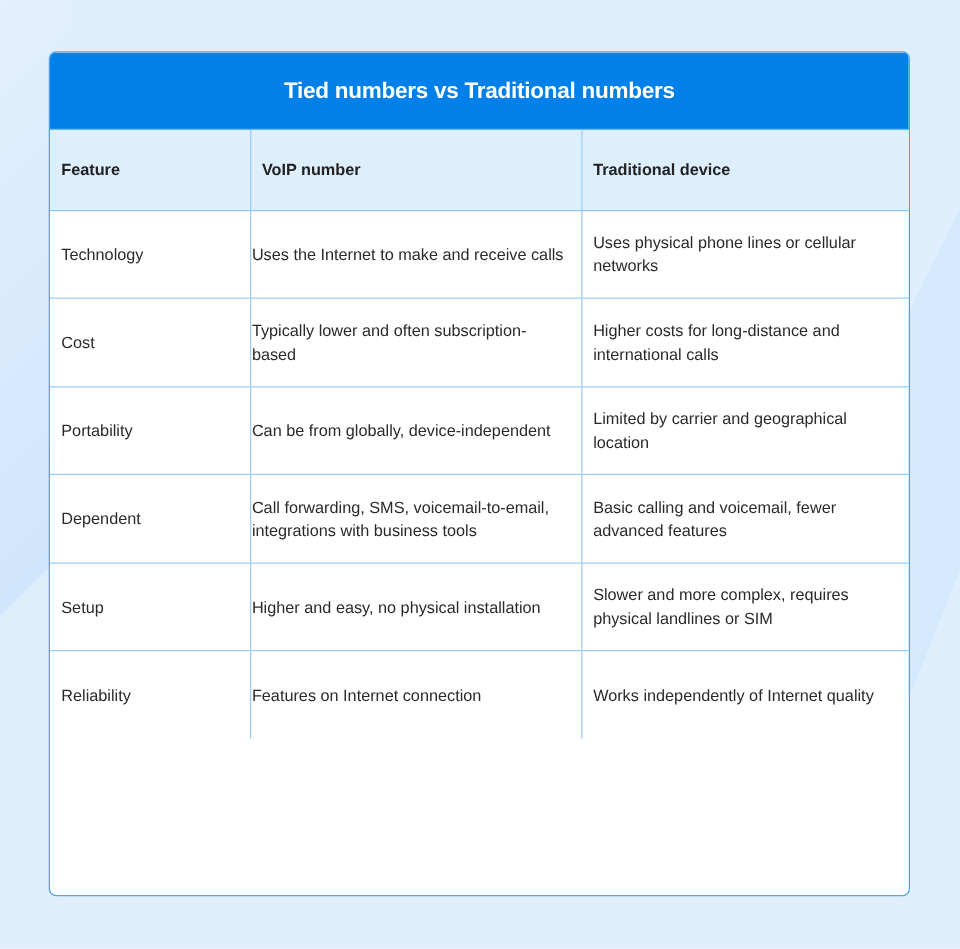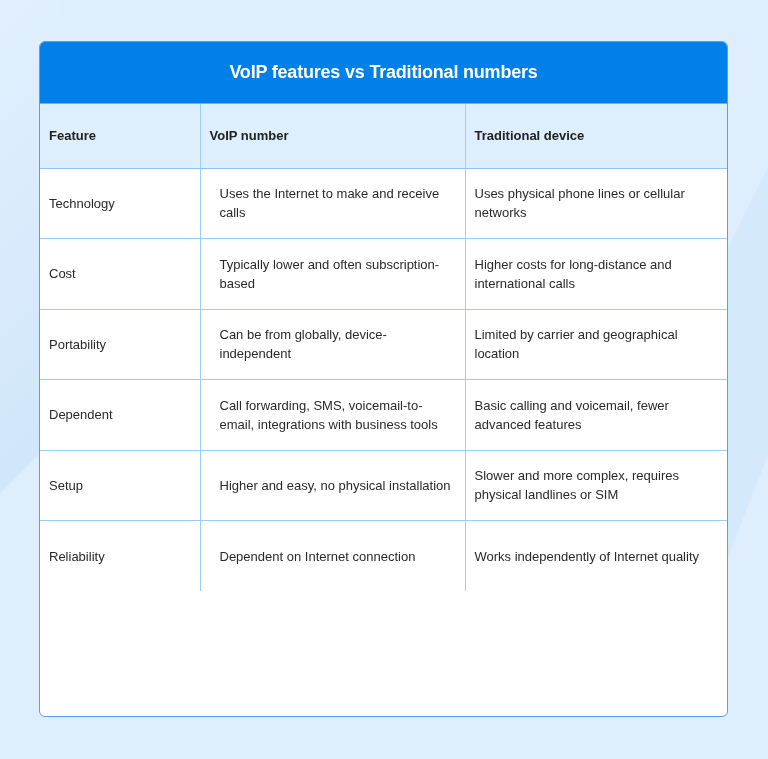--- a/index.html
+++ b/index.html
@@ -83,32 +83,32 @@
       font-weight: bold;
       color: #222222;
       padding: 0 9px 0 9px;
       border-bottom: 1px solid #8cc6f5;
     }
     tbody td {
       height: 70.5px;
       padding: 0 9px 0 9px;
     }
     tbody td.feature { padding-left: 9px; }
-    tbody td.voip { padding-left: 19px; padding-right: 8px; }
+    tbody td.voip { padding-left: 1px; padding-right: 8px; }
     tbody td.trad { padding-left: 9px; padding-right: 8px; }
   </style>
 </head>
 <body>
 
 <div class="bg-shape bg-left"></div>
 <div class="bg-shape bg-right"></div>
 
 <div class="card">
   <div class="title-bar">
-    <span>VoIP features vs Traditional numbers</span>
+    <span>Tied numbers vs Traditional numbers</span>
   </div>
   <table>
     <colgroup>
       <col class="c1">
         <col class="c2">
         <col class="c3">
     </colgroup>
     <thead>
       <tr>
         <th>Feature</th>
@@ -137,18 +137,18 @@
         <td class="voip">Call forwarding, SMS, voicemail-to-email, integrations with business tools</td>
         <td class="trad">Basic calling and voicemail, fewer advanced features</td>
       </tr>
       <tr>
         <td class="feature">Setup</td>
         <td class="voip">Higher and easy, no physical installation</td>
         <td class="trad">Slower and more complex, requires physical landlines or SIM</td>
       </tr>
       <tr>
         <td class="feature">Reliability</td>
-        <td class="voip">Dependent on Internet connection</td>
+        <td class="voip">Features on Internet connection</td>
         <td class="trad">Works independently of Internet quality</td>
       </tr>
     </tbody>
   </table>
 </div>
 
 </body></html>

